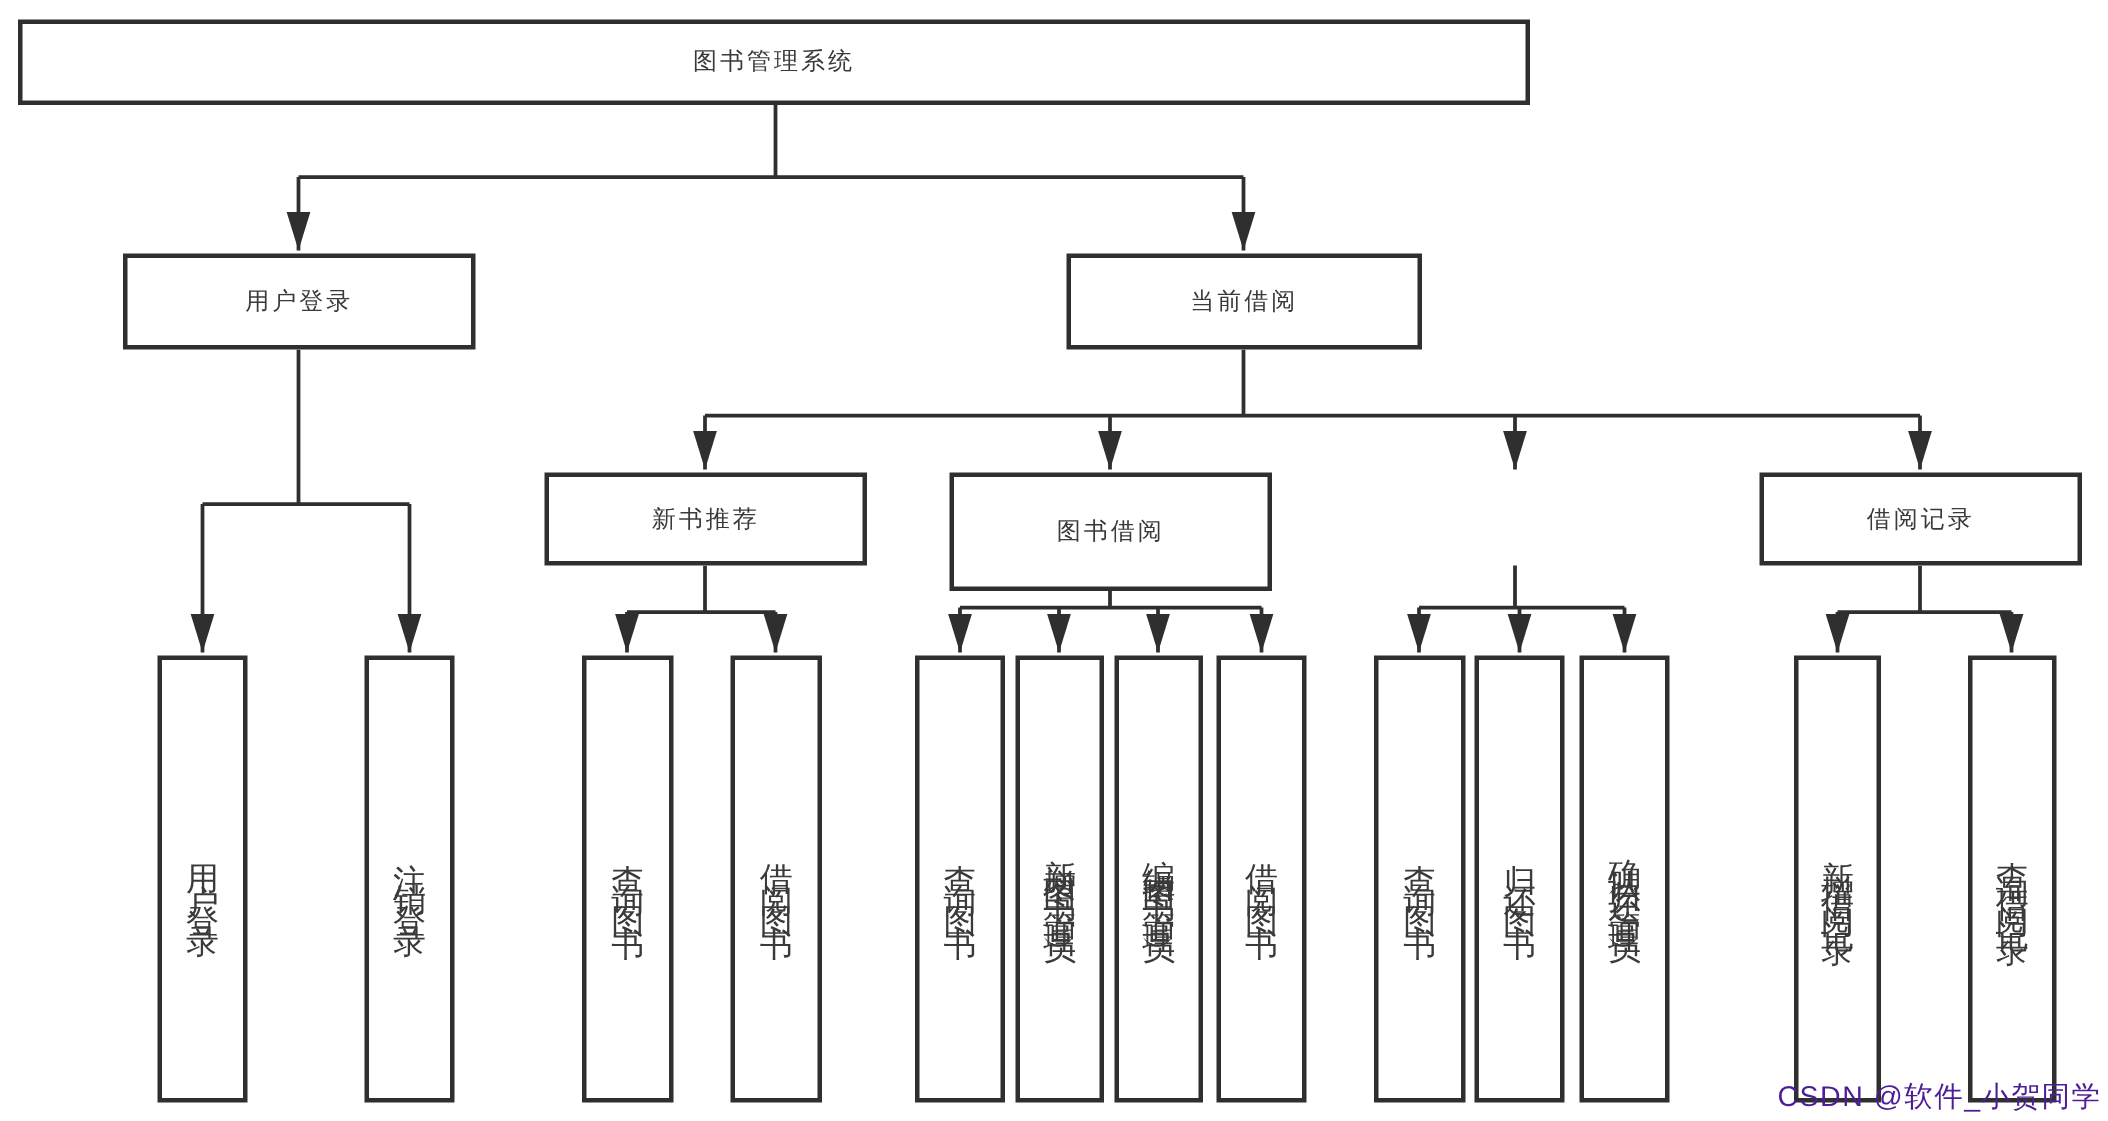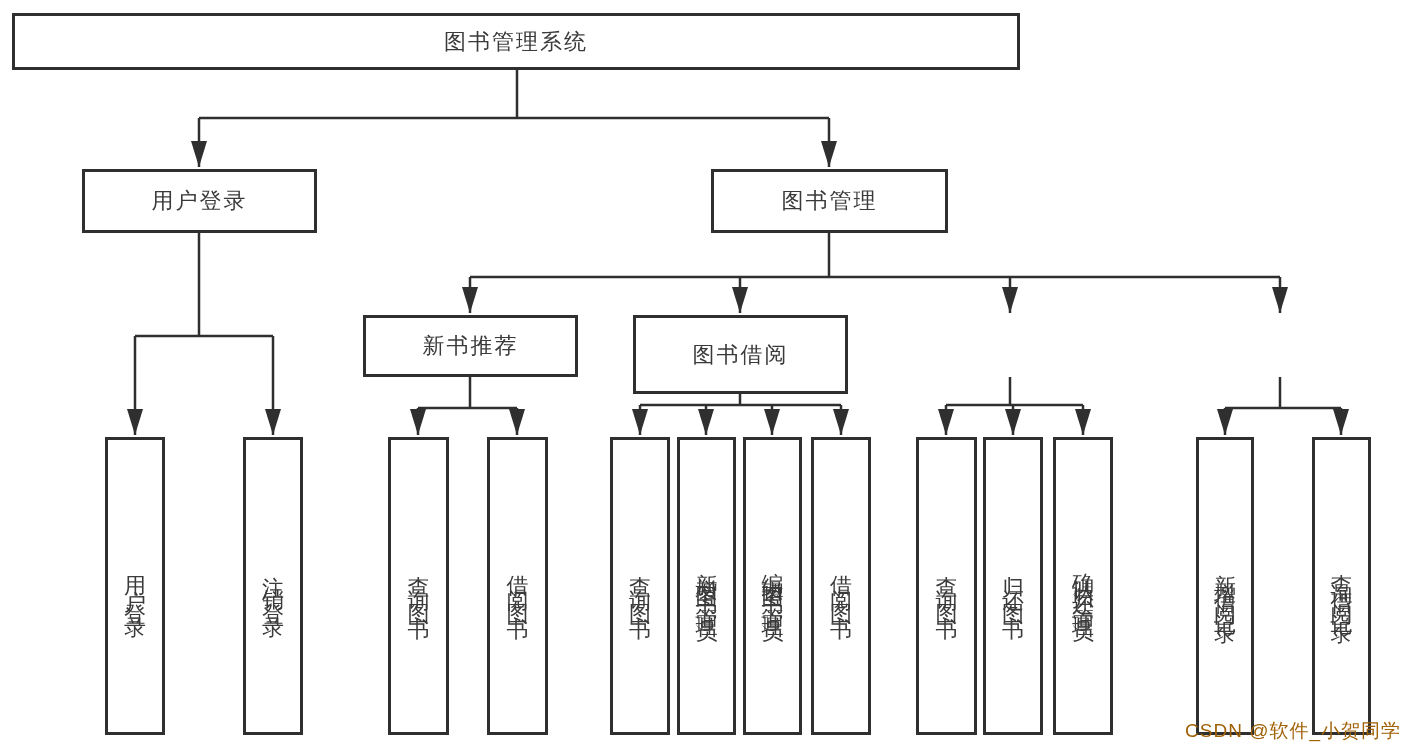--- a/index.html
+++ b/index.html
@@ -14,21 +14,21 @@
   .node{
     position:absolute;
     background:#ffffff;
     border:3px solid #2f2f2f;
     display:flex;align-items:center;justify-content:center;
     box-sizing:border-box;
     z-index:2;
   }
   .nlabel{
     color:#3a3a3a;
-    font-size:22px;
+    font-size:16px;
     letter-spacing:2px;
     white-space:nowrap;
   }
   .leaf{
     position:absolute;
     top:437px;height:298px;
     background:#ffffff;
     border:3px solid #2f2f2f;
     display:flex;align-items:center;justify-content:center;
     box-sizing:border-box;
@@ -41,21 +41,21 @@
     font-size:22px;
     letter-spacing:14px;
     line-height:1;
     white-space:nowrap;
   }
   .leaf.dense .vtext{letter-spacing:7px;}
   .leaf.medium .vtext{letter-spacing:10px;}
   .watermark{
     position:absolute;
     right:4px;top:718px;
-    color:#a16207;
+    color:#4c1d95;
     font-size:19px;
     letter-spacing:1px;
     z-index:3;
     white-space:nowrap;
   }
 </style>
 </head>
 <body>
 
 <div class="canvas">
@@ -104,28 +104,31 @@
   </svg>
 
   <div class="node" style="left:12px;top:13px;width:1008px;height:57px">
     <span class="nlabel">图书管理系统</span>
   </div>
 
   <div class="node" style="left:82px;top:169px;width:235px;height:64px">
     <span class="nlabel">用户登录</span>
   </div>
   <div class="node" style="left:711px;top:169px;width:237px;height:64px">
-    <span class="nlabel">图书管理</span>
+    <span class="nlabel">当前借阅</span>
   </div>
 
   <div class="node" style="left:363px;top:315px;width:215px;height:62px">
     <span class="nlabel">新书推荐</span>
   </div>
   <div class="node" style="left:633px;top:315px;width:215px;height:79px">
     <span class="nlabel">图书借阅</span>
+  </div>
+  <div class="node" style="left:1173px;top:315px;width:215px;height:62px">
+    <span class="nlabel">借阅记录</span>
   </div>
 
   <div class="leaf" style="left:105px;width:60px">
     <span class="vtext">用户登录</span>
   </div>
   <div class="leaf" style="left:243px;width:60px">
     <span class="vtext">注销登录</span>
   </div>
 
   <div class="leaf" style="left:388px;width:61px">

